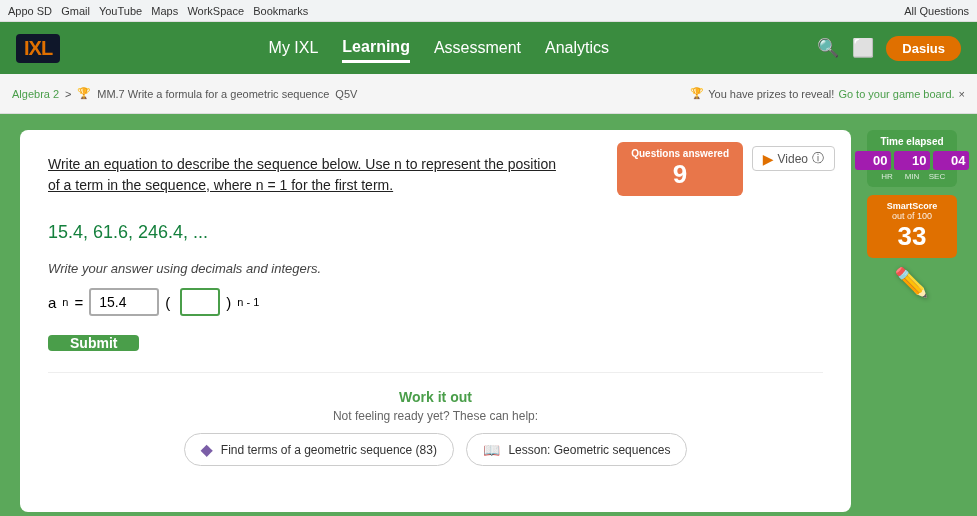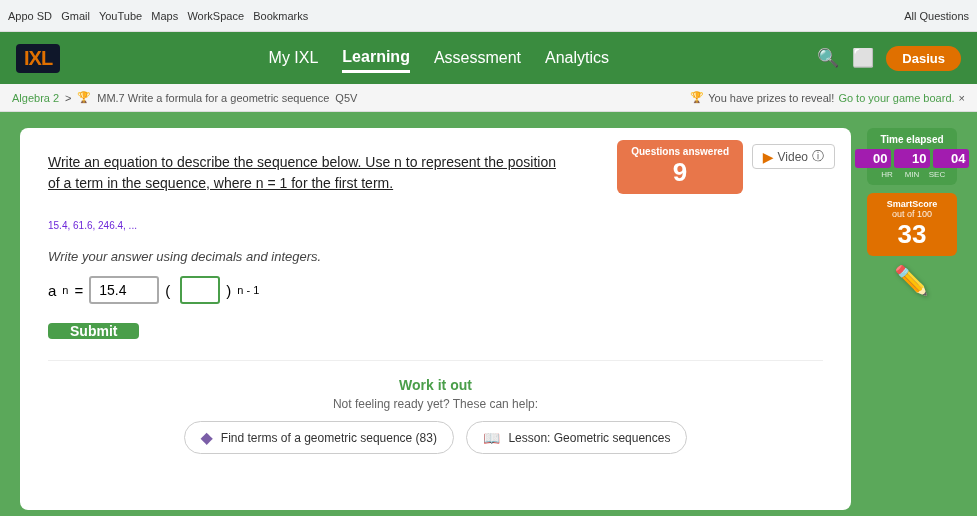--- a/index.html
+++ b/index.html
@@ -8,21 +8,21 @@
       background: #5ba85a;
       width: 977px;
       height: 516px;
       overflow: hidden;
       position: relative;
     }
 
     
     .browser-bar {
       background: #f1f3f4;
-      height: 32px;
+      height: 22px;
       display: flex;
       align-items: center;
       padding: 0 8px;
       font-size: 11px;
       color: #333;
       gap: 10px;
       border-bottom: 1px solid #ddd;
     }
     .browser-bar-right {
       margin-left: auto;
@@ -87,21 +87,21 @@
       font-weight: bold;
     }
     .screen-icon {
       color: white;
       font-size: 18px;
     }
 
     
     .breadcrumb-bar {
       background: #f5f5f5;
-      height: 28px;
+      height: 40px;
       display: flex;
       align-items: center;
       padding: 0 12px;
       font-size: 11px;
       color: #555;
       border-bottom: 1px solid #ddd;
       gap: 6px;
     }
     .breadcrumb-bar a { color: #4a9e4a; text-decoration: none; }
     .prize-notice {
@@ -152,22 +152,22 @@
 
     .question-text {
       font-size: 14px;
       color: #222;
       line-height: 1.5;
       max-width: 520px;
       margin-bottom: 26px;
       text-decoration: underline;
     }
     .sequence-display {
-      font-size: 10px;
-      color: #6d28d9;
+      font-size: 18px;
+      color: #15803d;
       margin-bottom: 18px;
       font-weight: 500;
     }
     .answer-hint {
       font-style: italic;
       font-size: 13px;
       color: #444;
       margin-bottom: 12px;
     }
     .answer-row {

